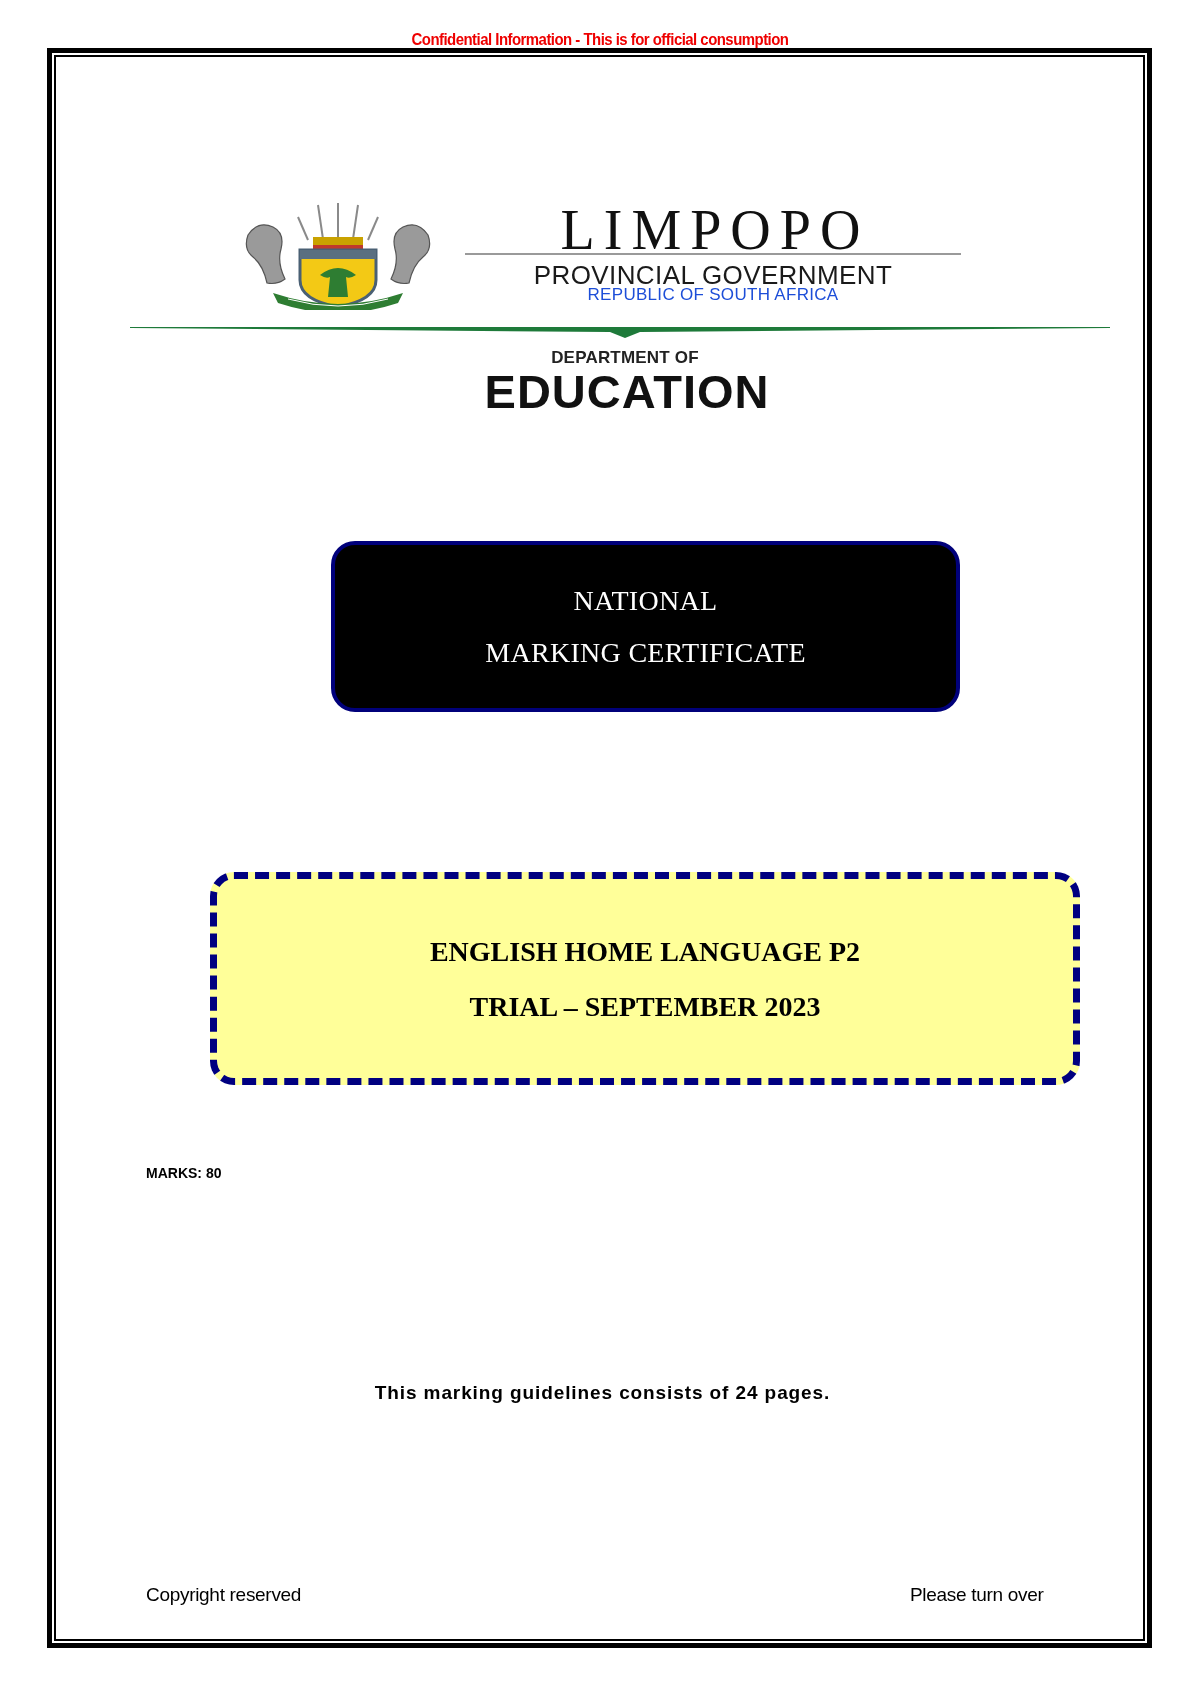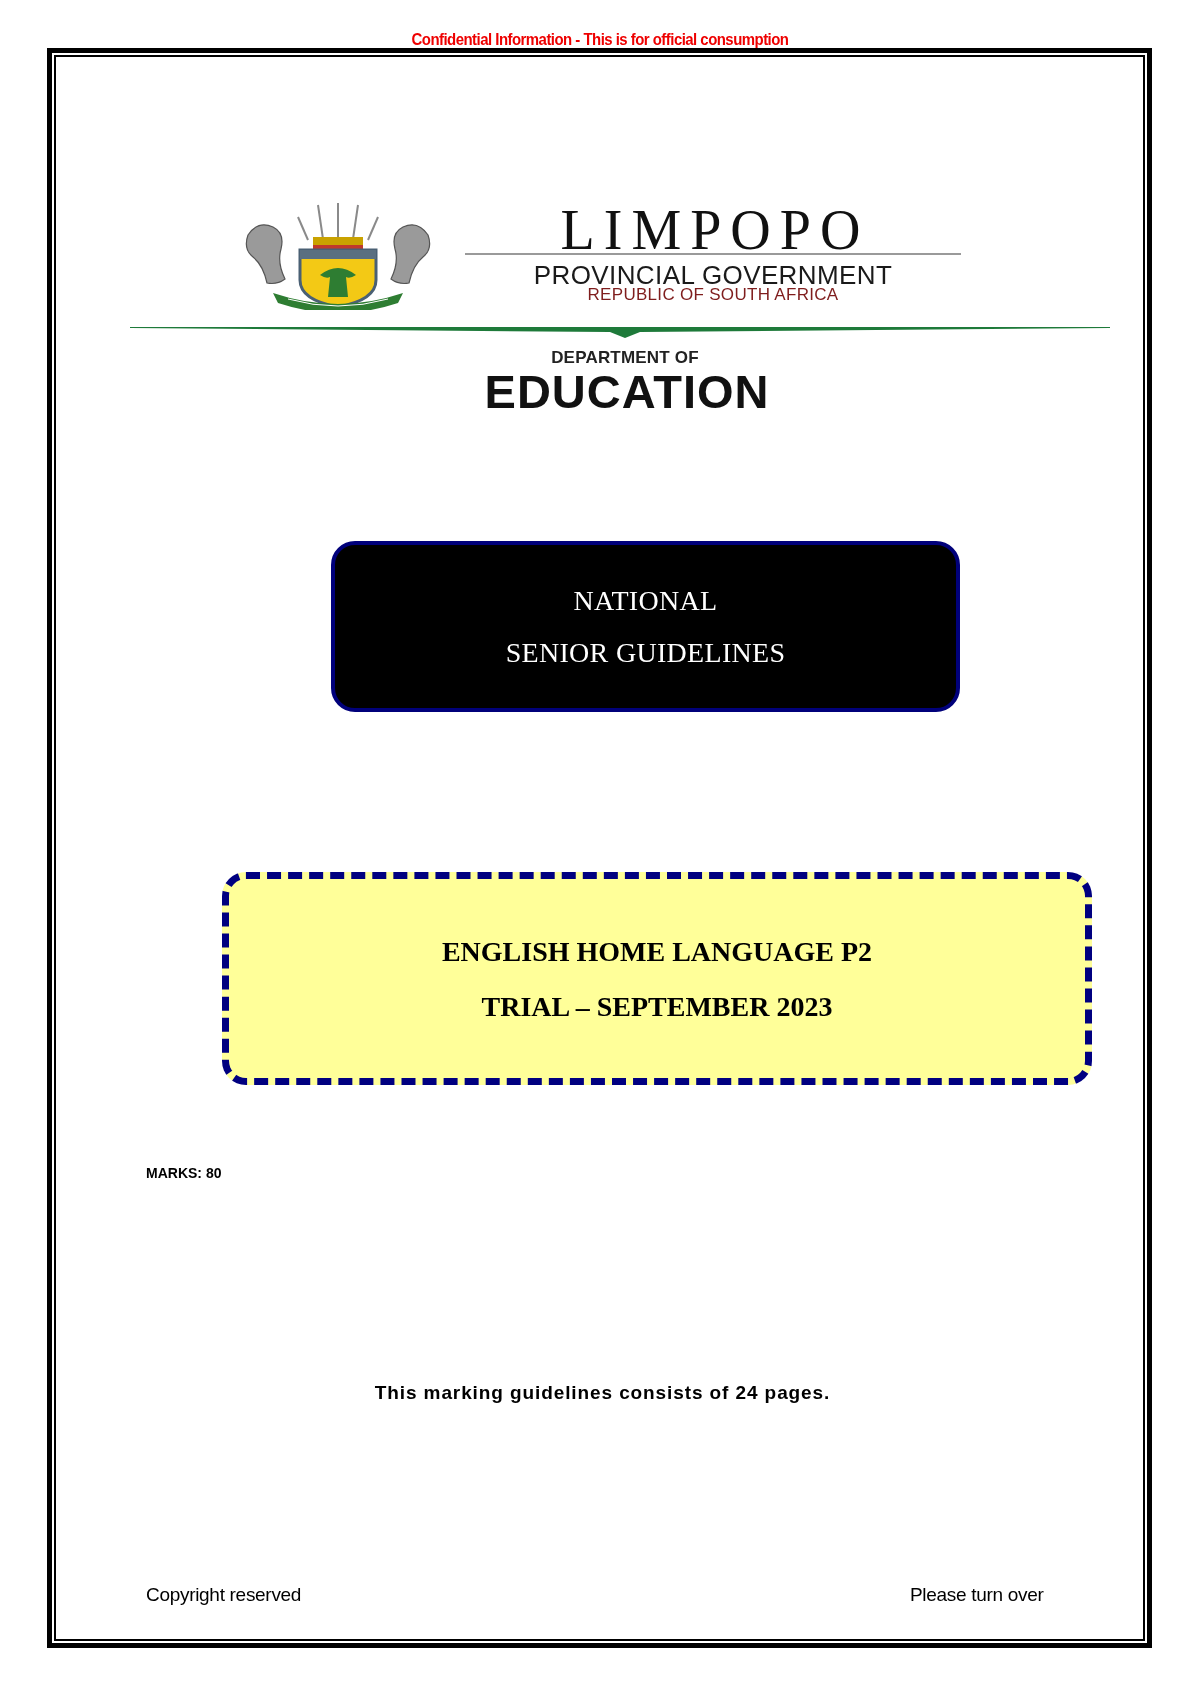--- a/index.html
+++ b/index.html
@@ -25,21 +25,21 @@
     font-family: "Liberation Serif", serif; font-size: 56px; letter-spacing: 9px; color: #111;
     line-height: 56px;
   }
   .gov-rule { position: absolute; left: 465px; top: 253px; width: 496px; height: 2px; background: #9a9a9a; }
   .prov-gov {
     position: absolute; left: 465px; top: 260px; width: 496px; text-align: center;
     font-weight: normal; font-size: 26px; color: #1a1a1a; letter-spacing: 0.4px;
   }
   .rsa {
     position: absolute; left: 465px; top: 285px; width: 496px; text-align: center;
-    font-size: 17px; color: #7f1d1d; letter-spacing: 0.3px;
+    font-size: 17px; color: #1d4ed8; letter-spacing: 0.3px;
   }
   .green-rule { position: absolute; left: 130px; top: 322px; width: 980px; height: 18px; }
   .dept-of {
     position: absolute; left: 0; width: 1250px; top: 348px; text-align: center;
     font-weight: bold; font-size: 17px; color: #222; letter-spacing: 0.2px;
   }
   .education {
     position: absolute; left: 0; width: 1254px; top: 366px; text-align: center;
     font-weight: bold; font-size: 47px; color: #111; letter-spacing: 1px; line-height: 52px;
   }
@@ -48,21 +48,21 @@
     position: absolute; left: 331px; top: 541px; width: 629px; height: 171px; box-sizing: border-box;
     background: #000000; border: 4px solid #00007a; border-radius: 24px;
     display: flex; flex-direction: column; align-items: center; justify-content: center;
   }
   .nsc-line {
     color: #fff; font-family: "Liberation Serif", serif; font-size: 28px; line-height: 52px;
     letter-spacing: 0.3px;
   }
   
   .title-box {
-    position: absolute; left: 222px; top: 872px; width: 870px; height: 213px; box-sizing: border-box;
+    position: absolute; left: 210px; top: 872px; width: 870px; height: 213px; box-sizing: border-box;
     background: #ffff99; border: 7px dashed #000080; border-radius: 24px;
     display: flex; flex-direction: column; align-items: center; justify-content: center;
   }
   .title-line {
     color: #000; font-family: "Liberation Serif", serif; font-weight: bold; font-size: 28px;
     line-height: 55px; letter-spacing: 0px;
   }
   .marks {
     position: absolute; left: 146px; top: 1165px; font-weight: bold; font-size: 14px; color: #000;
   }
@@ -118,21 +118,21 @@
 
 <svg class="green-rule" viewBox="0 0 980 18" preserveAspectRatio="none">
   <path d="M0 5 L980 5 L980 6 L510 10 L495 16 L480 10 L0 6 Z" fill="#1e7a3a"></path>
 </svg>
 
 <div class="dept-of">DEPARTMENT OF</div>
 <div class="education">EDUCATION</div>
 
 <div class="nsc-box">
   <div class="nsc-line">NATIONAL</div>
-  <div class="nsc-line">SENIOR GUIDELINES</div>
+  <div class="nsc-line">MARKING CERTIFICATE</div>
 </div>
 
 <div class="title-box">
   <div class="title-line">ENGLISH HOME LANGUAGE P2</div>
   <div class="title-line">TRIAL – SEPTEMBER 2023</div>
 </div>
 
 <div class="marks">MARKS: 80</div>
 
 <div class="pages-note">This marking guidelines consists of 24 pages.</div>

